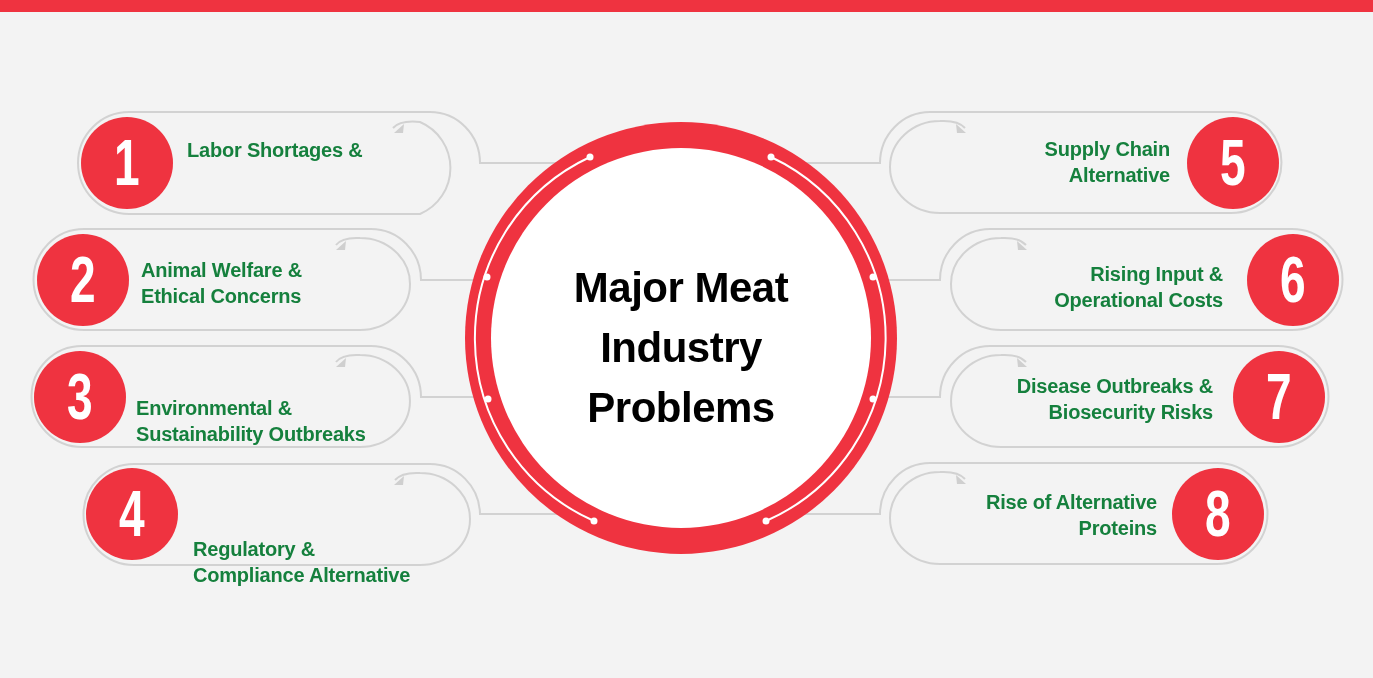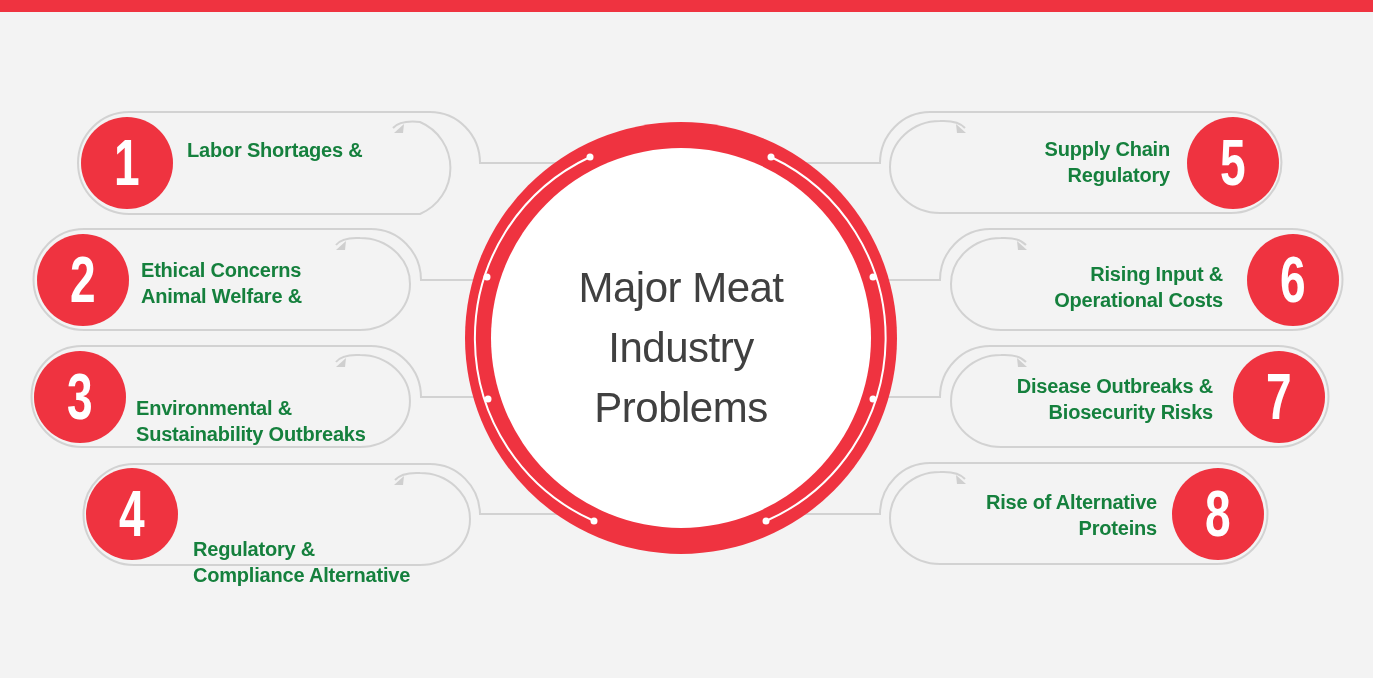--- a/index.html
+++ b/index.html
@@ -22,22 +22,22 @@
   }
   .item-text {
     position: absolute; font-size: 20px; font-weight: bold; line-height: 26px;
     color: #15803d; white-space: nowrap; letter-spacing: -0.2px;
   }
   .item-text.left { text-align: left; }
   .item-text.right { text-align: right; }
   .item-text div { display: block; }
   .center-title {
     position: absolute; left: 531px; top: 258px; width: 300px;
-    text-align: center; font-size: 42px; font-weight: normal; line-height: 60px;
-    color: #404040; letter-spacing: -0.5px;
+    text-align: center; font-size: 42px; font-weight: bold; line-height: 60px;
+    color: #000000; letter-spacing: -0.5px;
   }
 </style>
 </head>
 <body>
 
 <div class="top-bar"></div>
 
 <svg class="lines" viewBox="0 0 1373 678">
   <g fill="none" stroke="#d2d2d2" stroke-width="2">
 
@@ -105,22 +105,22 @@
     <span>1</span>
   </div>
 <div class="item-text left" style="left:187px; top:137px;">
   <div>Labor Shortages &amp;</div>
 </div>
 
 <div class="num-circle" style="left:37px; top:234px;">
     <span>2</span>
   </div>
 <div class="item-text left" style="left:141px; top:257px;">
+  <div>Animal Welfare &amp;</div>
   <div>Ethical Concerns</div>
-  <div>Animal Welfare &amp;</div>
 </div>
 
 <div class="num-circle" style="left:34px; top:351px;">
     <span>3</span>
   </div>
 <div class="item-text left" style="left:136px; top:370px;margin-top:25px;">
   <div>Environmental &amp;</div>
   <div>Sustainability Outbreaks</div>
 </div>
 
@@ -130,21 +130,21 @@
 <div class="item-text left" style="left:193px; top:489px;margin-top:47px;">
   <div>Regulatory &amp;</div>
   <div>Compliance Alternative</div>
 </div>
 
 <div class="num-circle" style="left:1187px; top:117px;">
     <span>5</span>
   </div>
 <div class="item-text right" style="right:203px; top:136px;">
   <div>Supply Chain</div>
-  <div>Regulatory</div>
+  <div>Alternative</div>
 </div>
 
 <div class="num-circle" style="left:1247px; top:234px;">
     <span>6</span>
   </div>
 <div class="item-text right" style="right:150px; top:261px;">
   <div>Rising Input &amp;</div>
   <div>Operational Costs</div>
 </div>
 

